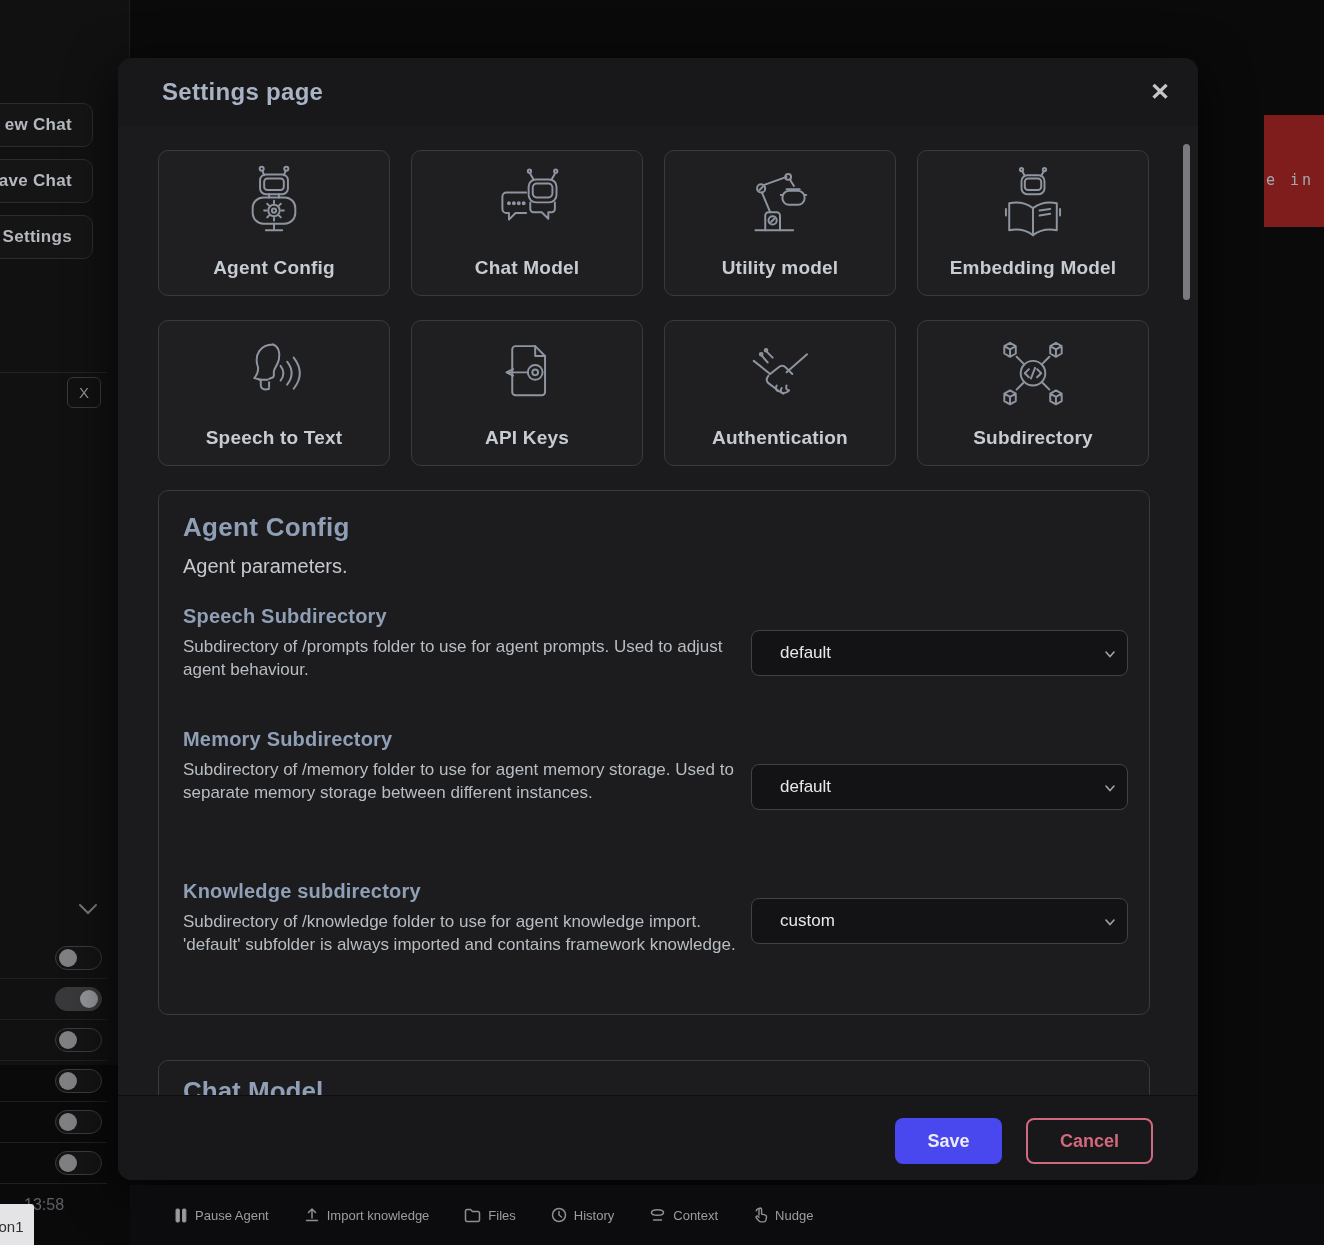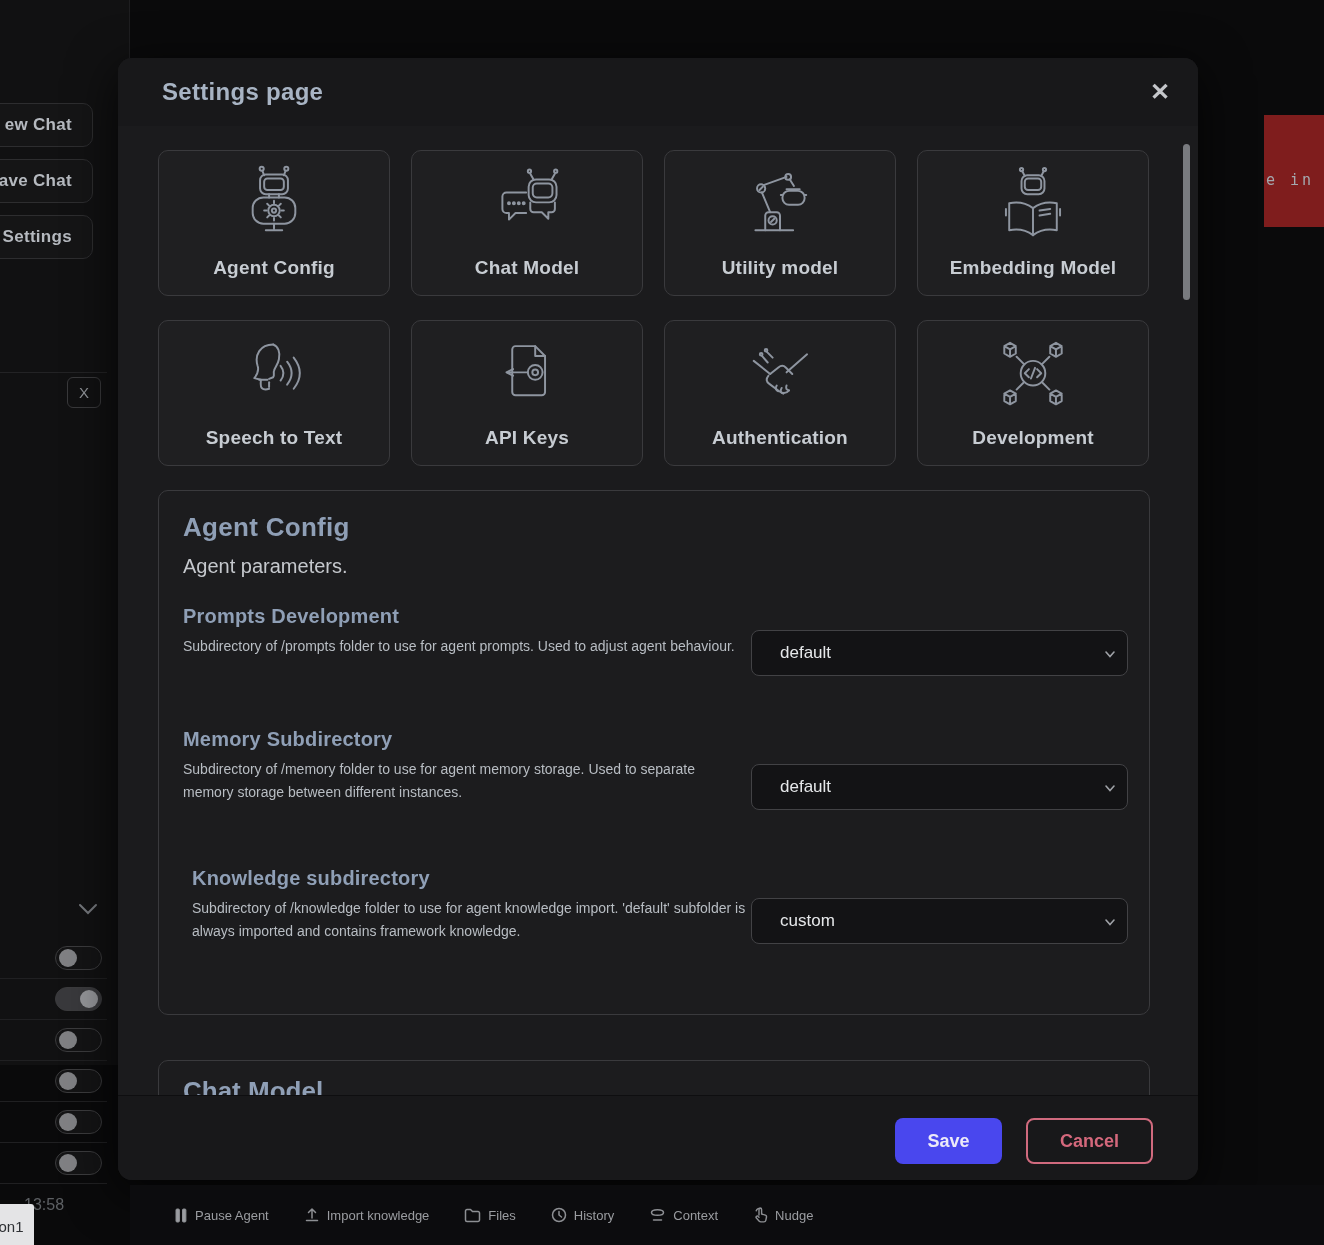--- a/index.html
+++ b/index.html
@@ -117,21 +117,21 @@
     position:absolute; left:40px; top:432px; width:992px; height:525px;
     border:1px solid #3a3a3d; border-radius:10px; background:#1c1c1e;
   }
   #section-title {
     position:absolute; left:24px; top:21px; font-size:26px; font-weight:bold;
     color:#8f9fb6; letter-spacing:.3px;
   }
   #section-subtitle { position:absolute; left:24px; top:64px; font-size:20px; color:#c5c8cd;text-align:center; }
   .field { position:absolute; left:24px; width:560px; }
   .field-title { font-size:20px; font-weight:bold; color:#8f9fb6; margin-bottom:7px; letter-spacing:.2px; }
-  .field-desc { font-size:14px; color:#b8bdc3; line-height:23px; }
+  .field-desc { font-size:17px; color:#b8bdc3; line-height:23px; }
   .select {
     position:absolute; left:592px; width:377px; height:46px;
     background:#131315; border:1px solid #424245; border-radius:8px;
     display:flex; align-items:center; padding-left:28px;
     color:#e6e8ea; font-size:17px;
   }
   .select svg { position:absolute; right:10px; top:16px; color:#9fa2a7; }
 
   
   #section2 {
@@ -349,51 +349,51 @@
       <div class="card">
         <svg width="82" height="86" viewBox="0 0 100 100" fill="none" stroke="currentColor" stroke-width="2.4" stroke-linecap="round" stroke-linejoin="round">
           <circle cx="50" cy="49" r="15"></circle>
           <path d="M45 44 l-5 5 5 5 M55 44 l5 5 -5 5 M52.5 42.5 l-5 13"></path>
           <path d="M22 12 l7 4 v9 l-7 4 -7 -4 v-9 z M15 16 l7 4 7 -4 M22 20 v9"></path>
           <path d="M78 12 l7 4 v9 l-7 4 -7 -4 v-9 z M71 16 l7 4 7 -4 M78 20 v9"></path>
           <path d="M22 70 l7 4 v9 l-7 4 -7 -4 v-9 z M15 74 l7 4 7 -4 M22 78 v9"></path>
           <path d="M78 70 l7 4 v9 l-7 4 -7 -4 v-9 z M71 74 l7 4 7 -4 M78 78 v9"></path>
           <path d="M39 38 L30 29 M61 38 L70 29 M39 60 L30 69 M61 60 L70 69"></path>
         </svg>
-        <div class="card-label">Development</div>
+        <div class="card-label">Subdirectory</div>
       </div>
     </div>
 
     <div id="section">
       <div id="section-title">Agent Config</div>
       <div id="section-subtitle">Agent parameters.</div>
 
       <div class="field" style="top:114px;">
-        <div class="field-title">Prompts Development</div>
+        <div class="field-title">Speech Subdirectory</div>
         <div class="field-desc">Subdirectory of /prompts folder to use for agent prompts. Used to adjust agent behaviour.</div>
       </div>
       <div class="select" style="top:139px;">
         <span>default</span>
         <svg width="14" height="14" viewBox="0 0 14 14" fill="none" stroke="currentColor" stroke-width="1.6" stroke-linecap="round">
             <polyline points="3,5 7,9.5 11,5"></polyline>
           </svg>
       </div>
 
       <div class="field" style="top:237px;">
         <div class="field-title">Memory Subdirectory</div>
         <div class="field-desc">Subdirectory of /memory folder to use for agent memory storage. Used to separate memory storage between different instances.</div>
       </div>
       <div class="select" style="top:273px;">
         <span>default</span>
         <svg width="14" height="14" viewBox="0 0 14 14" fill="none" stroke="currentColor" stroke-width="1.6" stroke-linecap="round">
             <polyline points="3,5 7,9.5 11,5"></polyline>
           </svg>
       </div>
 
-      <div class="field" style="top:376px;margin-left:9px;">
+      <div class="field" style="top:389px;">
         <div class="field-title">Knowledge subdirectory</div>
         <div class="field-desc">Subdirectory of /knowledge folder to use for agent knowledge import. 'default' subfolder is always imported and contains framework knowledge.</div>
       </div>
       <div class="select" style="top:407px;">
         <span>custom</span>
         <svg width="14" height="14" viewBox="0 0 14 14" fill="none" stroke="currentColor" stroke-width="1.6" stroke-linecap="round">
             <polyline points="3,5 7,9.5 11,5"></polyline>
           </svg>
       </div>
     </div>

